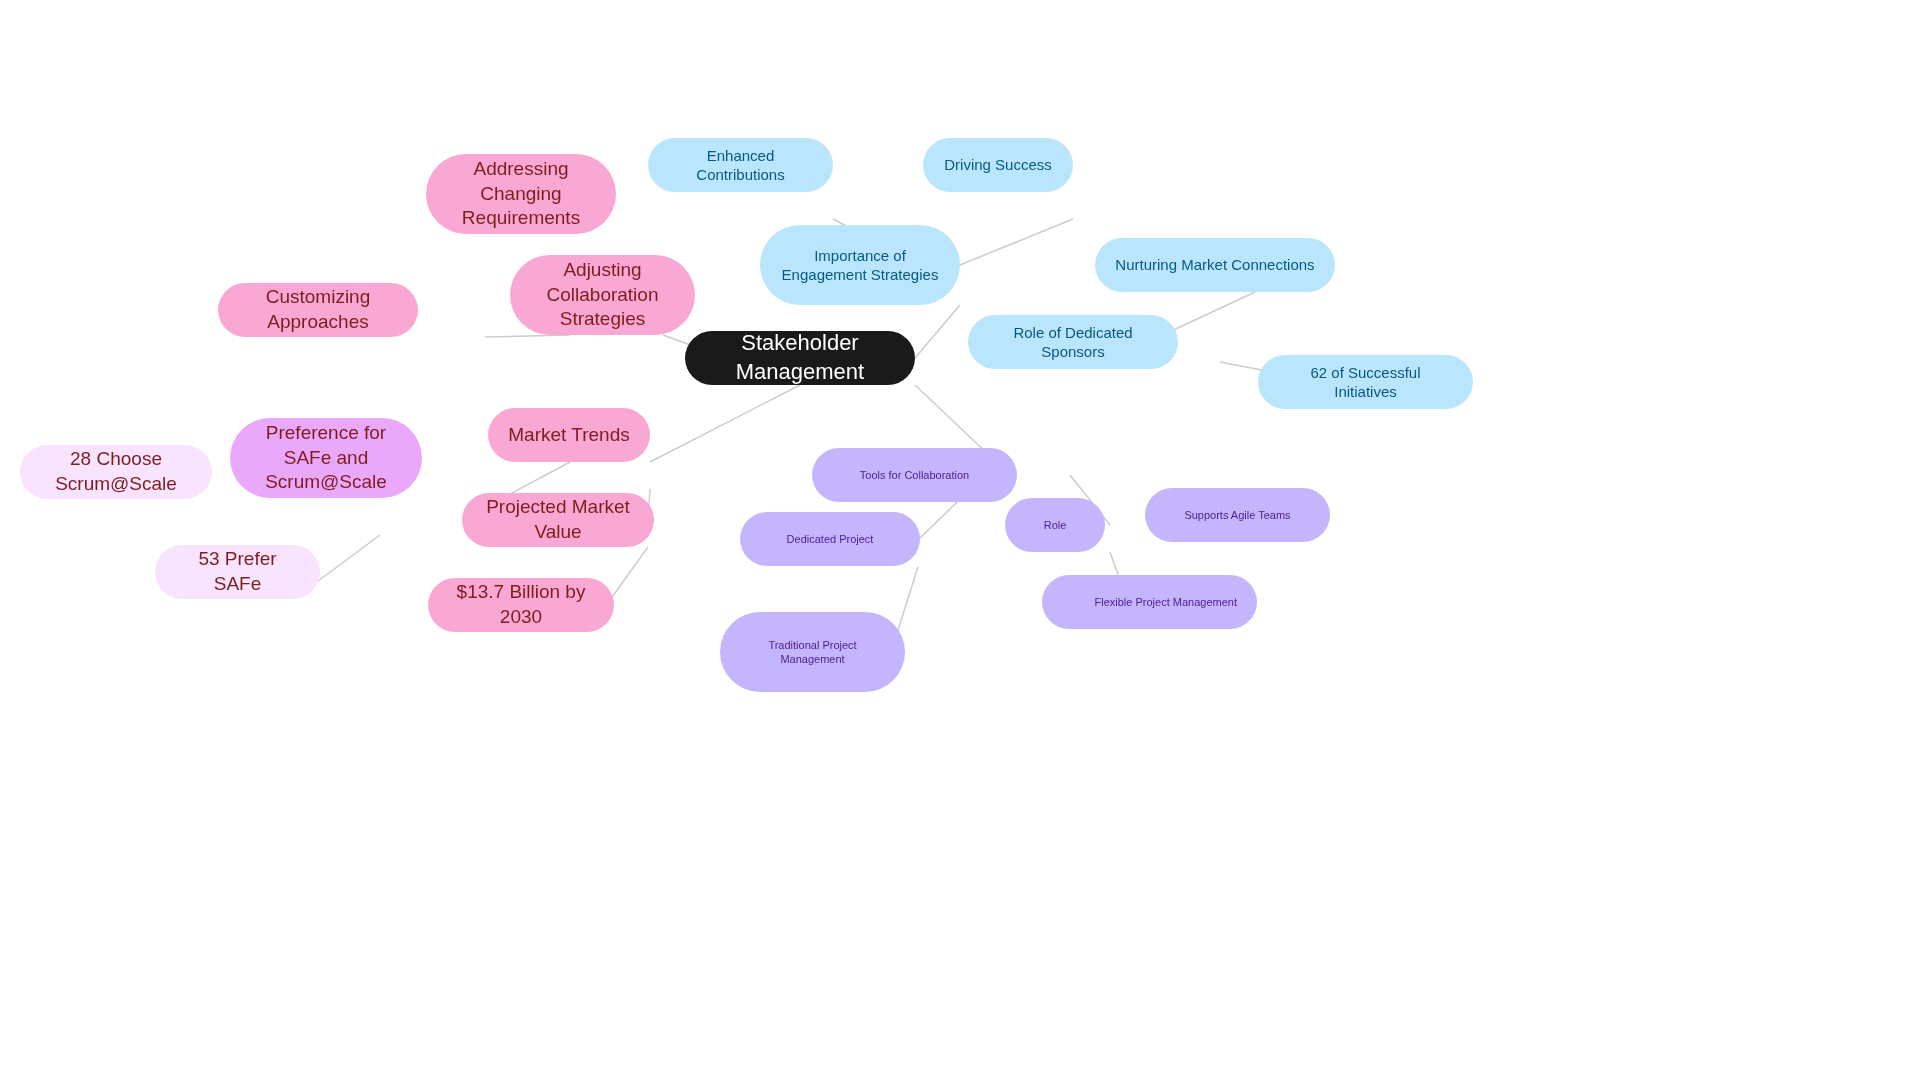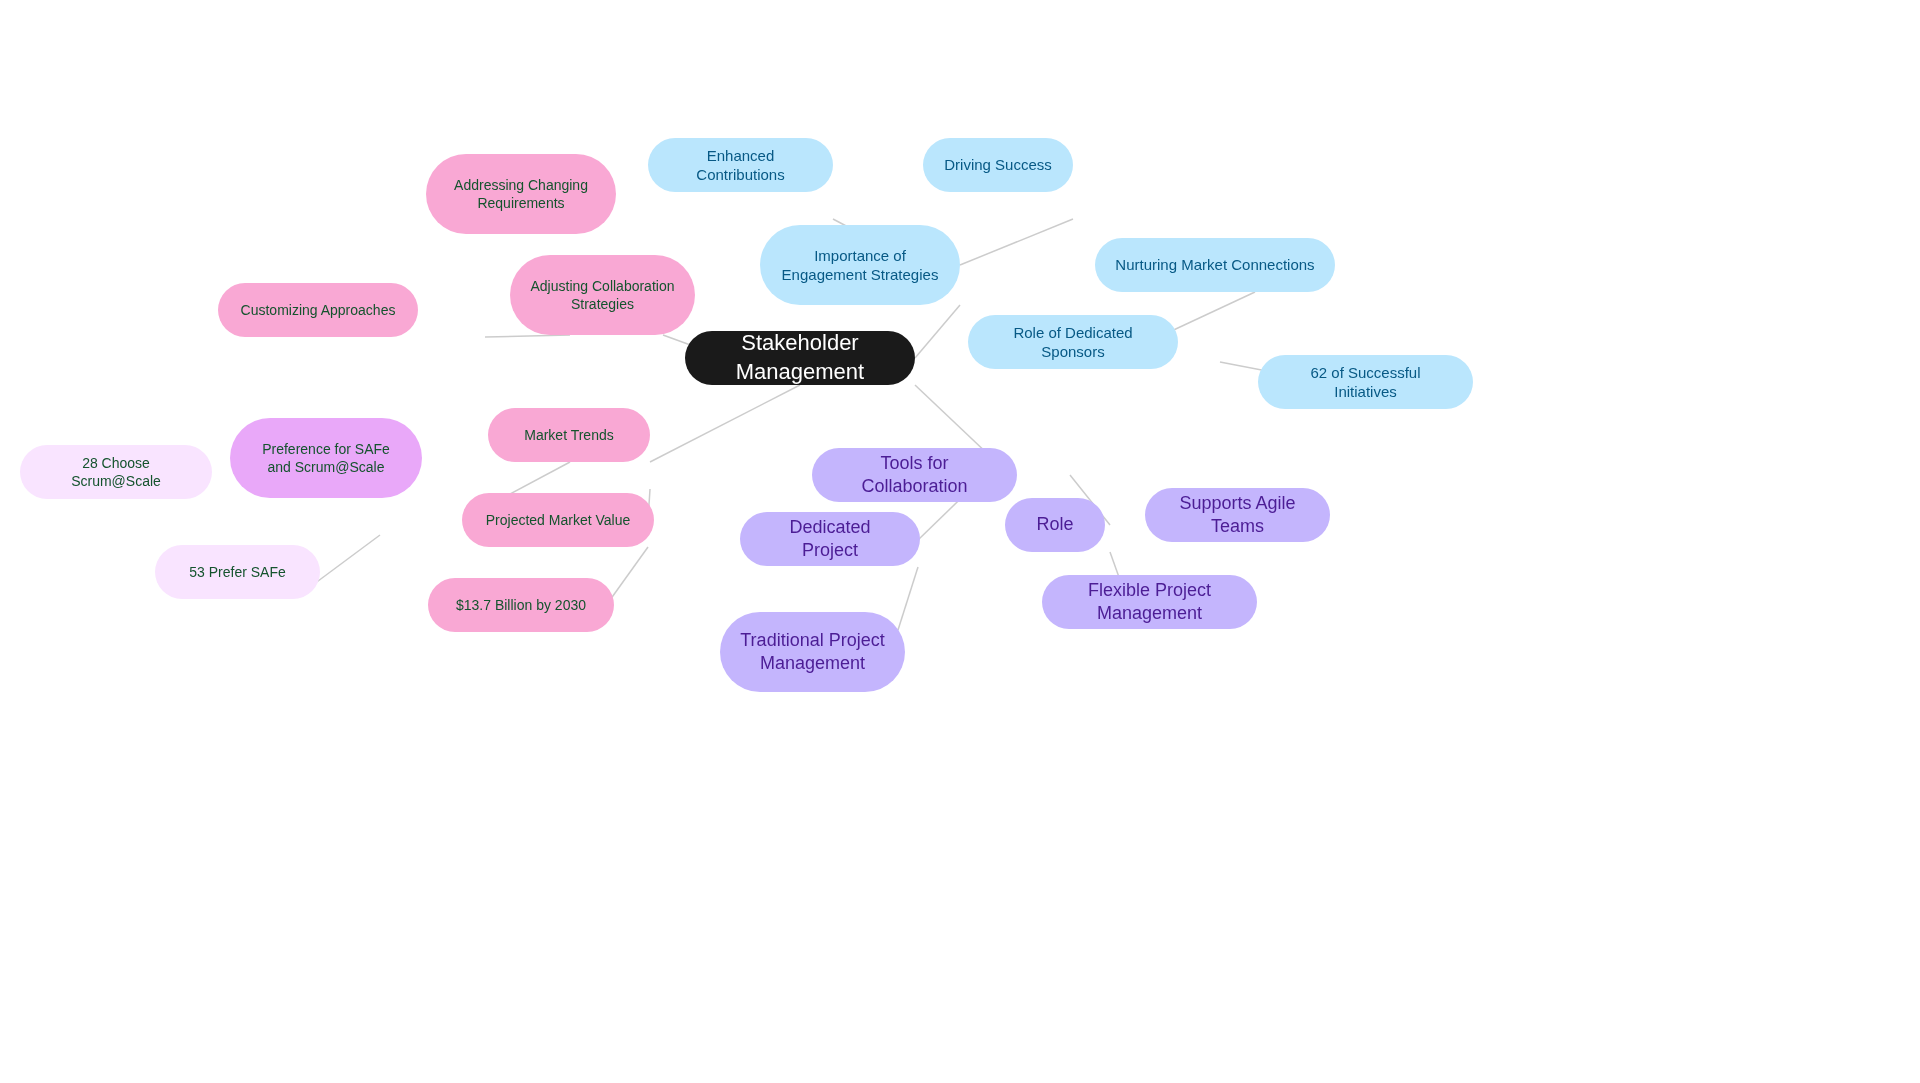--- a/index.html
+++ b/index.html
@@ -32,35 +32,35 @@
     }
     .node-center {
       background: #1a1a1a;
       color: #ffffff;
       font-size: 22px;
       font-weight: 500;
       border-radius: 40px;
     }
     .node-pink {
       background: #f9a8d4;
-      color: #14532d;
-      font-size: 14px;
+      color: #7f1d1d;
+      font-size: 19px;
       font-weight: 400;
       border: none;
     }
     .node-blue-light {
       background: #bae6fd;
       color: #075985;
       font-size: 15px;
       font-weight: 400;
     }
     .node-purple {
       background: #c4b5fd;
       color: #4c1d95;
-      font-size: 18px;
+      font-size: 11px;
       font-weight: 400;
     }
   </style>
 </head>
 <body>
 
 <svg id="connections">
 
   <line x1="800" y1="385" x2="663" y2="335" stroke="#cccccc" stroke-width="1.5"></line>
 

